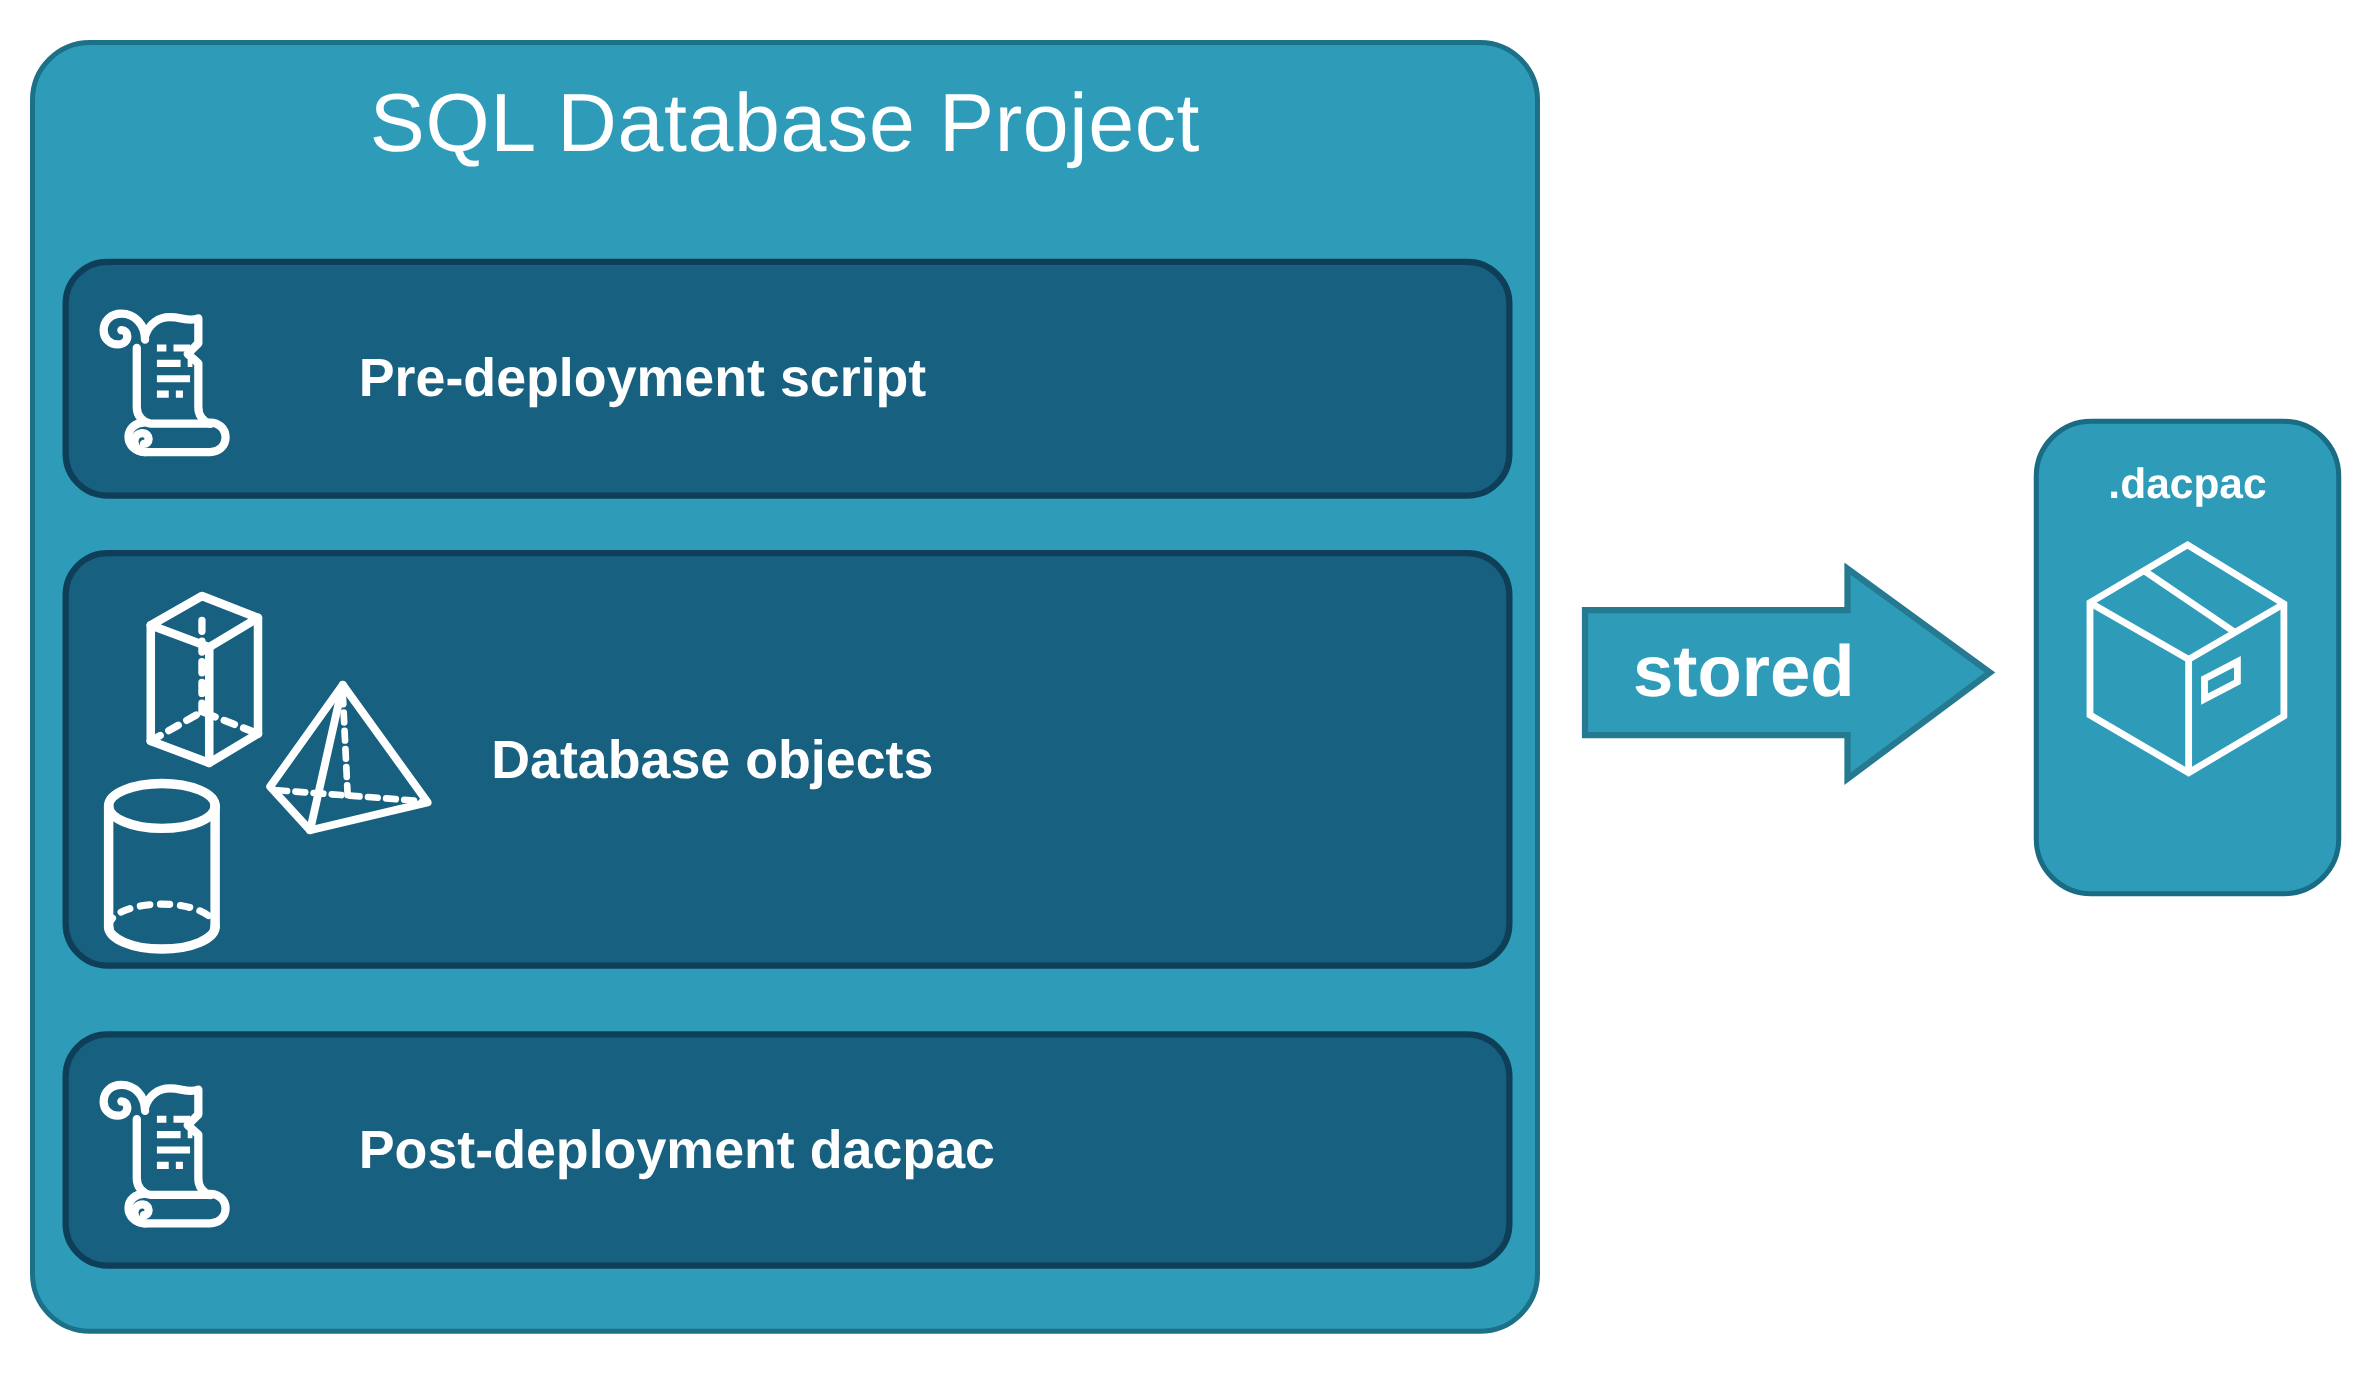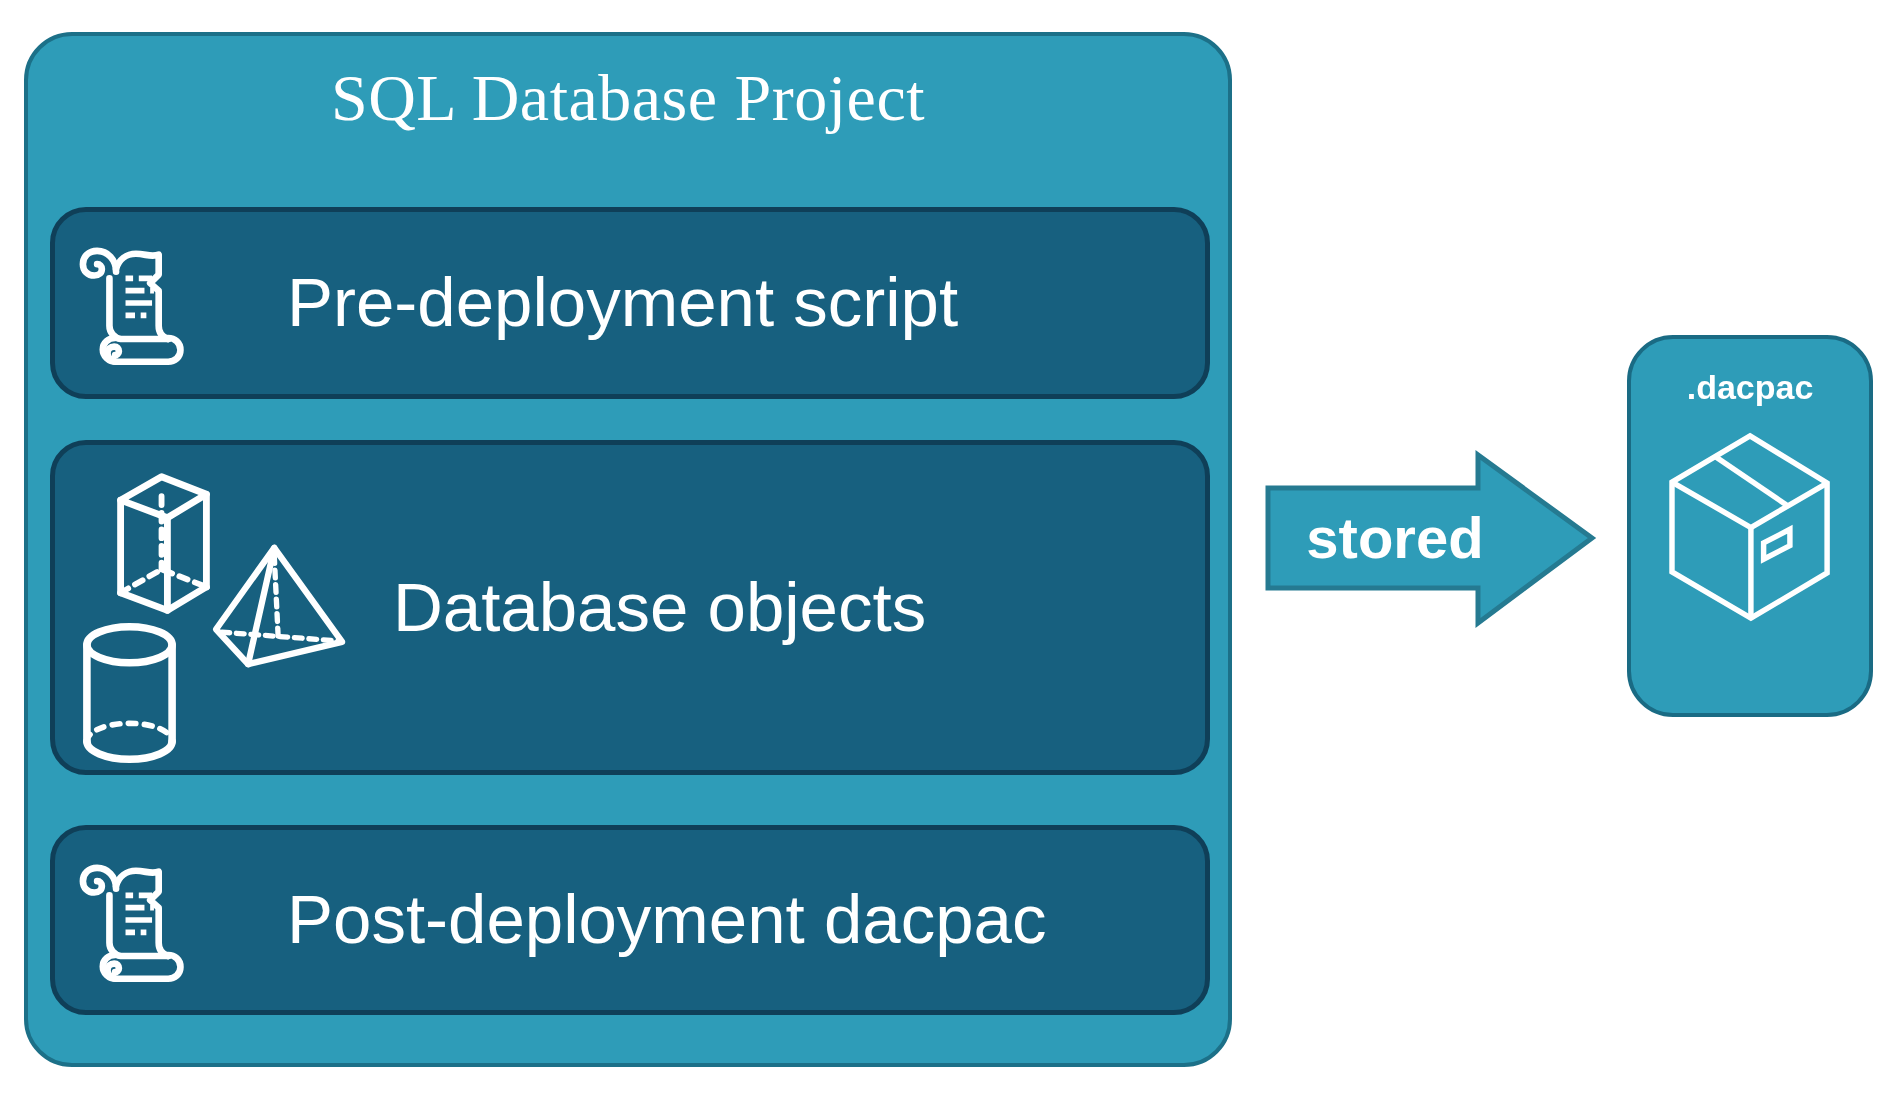--- a/index.html
+++ b/index.html
@@ -10,41 +10,41 @@
 
   
   .outer-box {
     position:absolute; left:24px; top:32px; width:1208px; height:1035px;
     background:#2E9CB8; border:4px solid #1C7088; border-radius:48px;
     box-sizing:border-box;
   }
   .project-title {
     position:absolute; left:0; right:0; top:26px; text-align:center;
     font-size:66px; line-height:72px; color:#ffffff; font-weight:400;
-    letter-spacing:0.5px; white-space:nowrap;font-family:Liberation Serif, serif;
+    letter-spacing:0.5px; white-space:nowrap;
   }
 
   
   .panel {
     position:absolute; left:22px; width:1160px;
     background:#17607F; border:5px solid #0F3F58; border-radius:36px;
     box-sizing:border-box;
   }
   .panel-pre  { top:171px; height:192px; }
   .panel-obj  { top:404px; height:335px; }
   .panel-post { top:789px; height:190px; }
 
   .scroll-icon-wrap {
     position:absolute; left:23px; top:50%; transform:translateY(-50%);
     width:114px; height:125px;
   }
   .panel-label {
     position:absolute; left:232px; top:50%; transform:translateY(-50%);
-    font-size:69px; line-height:60px; color:#ffffff; white-space:nowrap;
-    font-weight:400;
+    font-size:43px; line-height:60px; color:#ffffff; white-space:nowrap;
+    font-weight:700;
   }
   .panel-label-multi { left:338px; }
 
   .shapes-cluster { position:absolute; left:25px; top:17px; width:300px; height:300px; }
   .shape-cube     { position:absolute; left:25px;  top:3px;   width:117px; height:160px; }
   .shape-pyramid  { position:absolute; left:132px; top:82px;  width:140px; height:126px; }
   .shape-cylinder { position:absolute; left:2px;   top:160px; width:95px;  height:142px; }
 
   
   .arrow-wrap { position:absolute; left:1262px; top:450px; width:336px; height:178px; }

